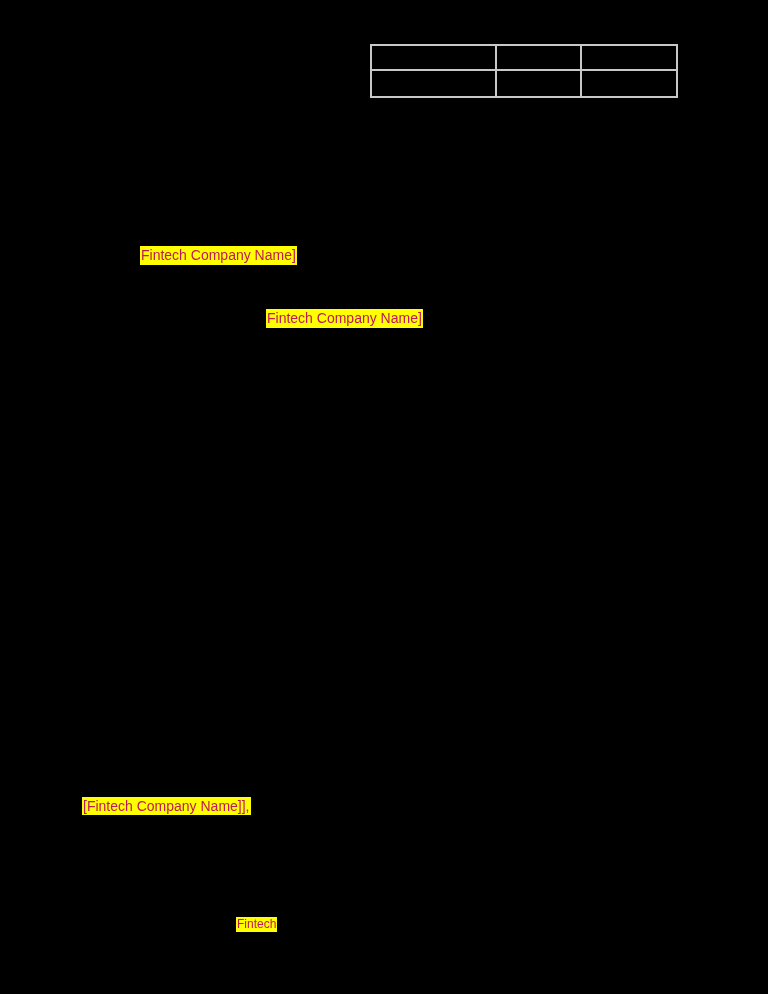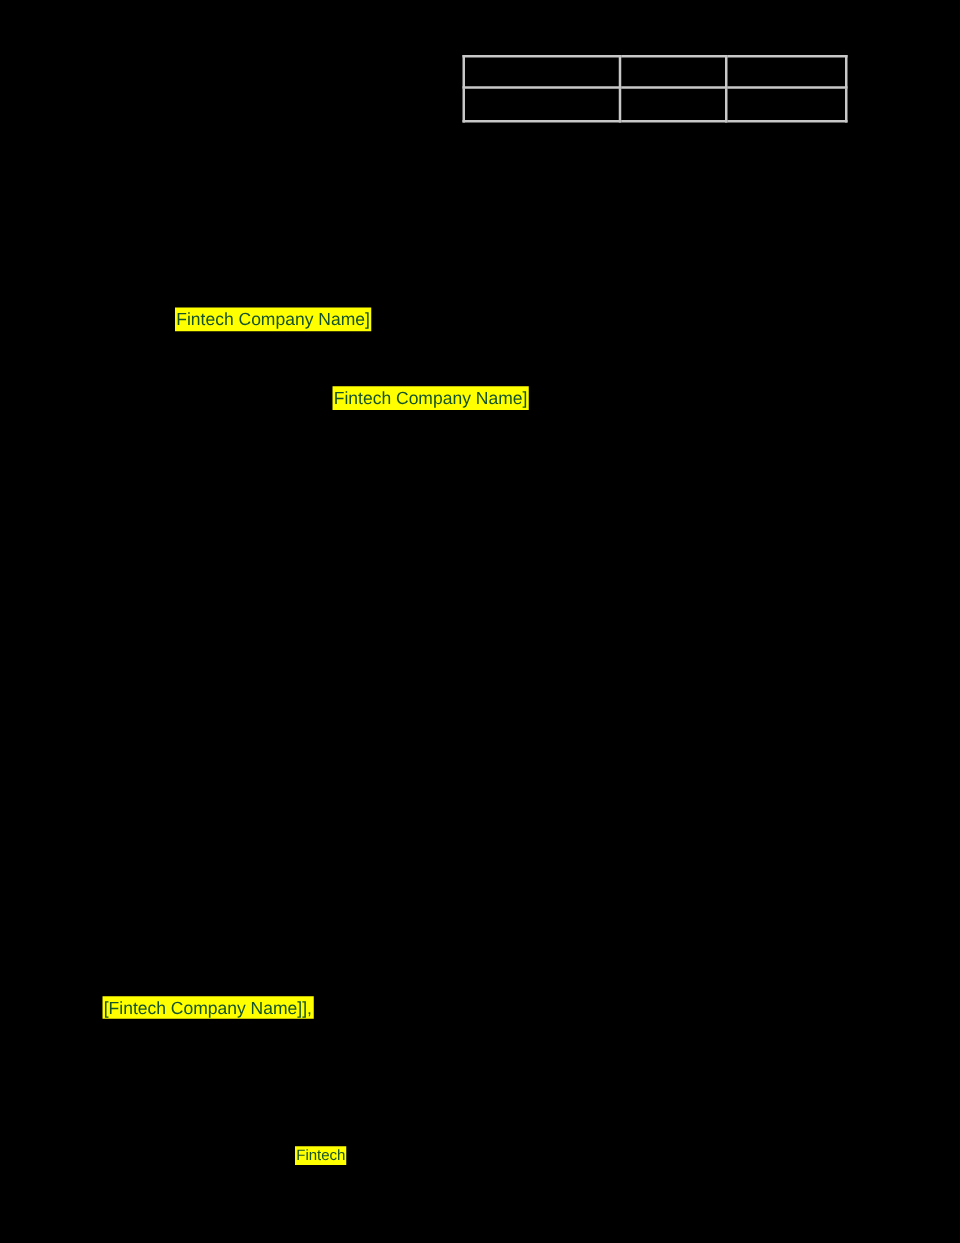--- a/index.html
+++ b/index.html
@@ -36,21 +36,21 @@
   .doc-table tr.row-2 td { height: 27px; }
   .doc-table col.c1 { width: 125px; }
   .doc-table col.c2 { width: 85px; }
   .doc-table col.c3 { width: 96px; }
 
   
   .hl {
     position: absolute;
     display: inline-block;
     background: #ffff00;
-    color: #14532d;
+    color: #be185d;
     white-space: nowrap;
     font-size: 14px;
     line-height: 19px;
     height: 19px;
     padding: 0 1px;
     cursor: default;
   }
   .hl-1 { left: 140px; top: 246px; }
   .hl-2 { left: 266px; top: 309px; }
   .hl-3 { left: 82px;  top: 797px; height: 18px; line-height: 18px; }

